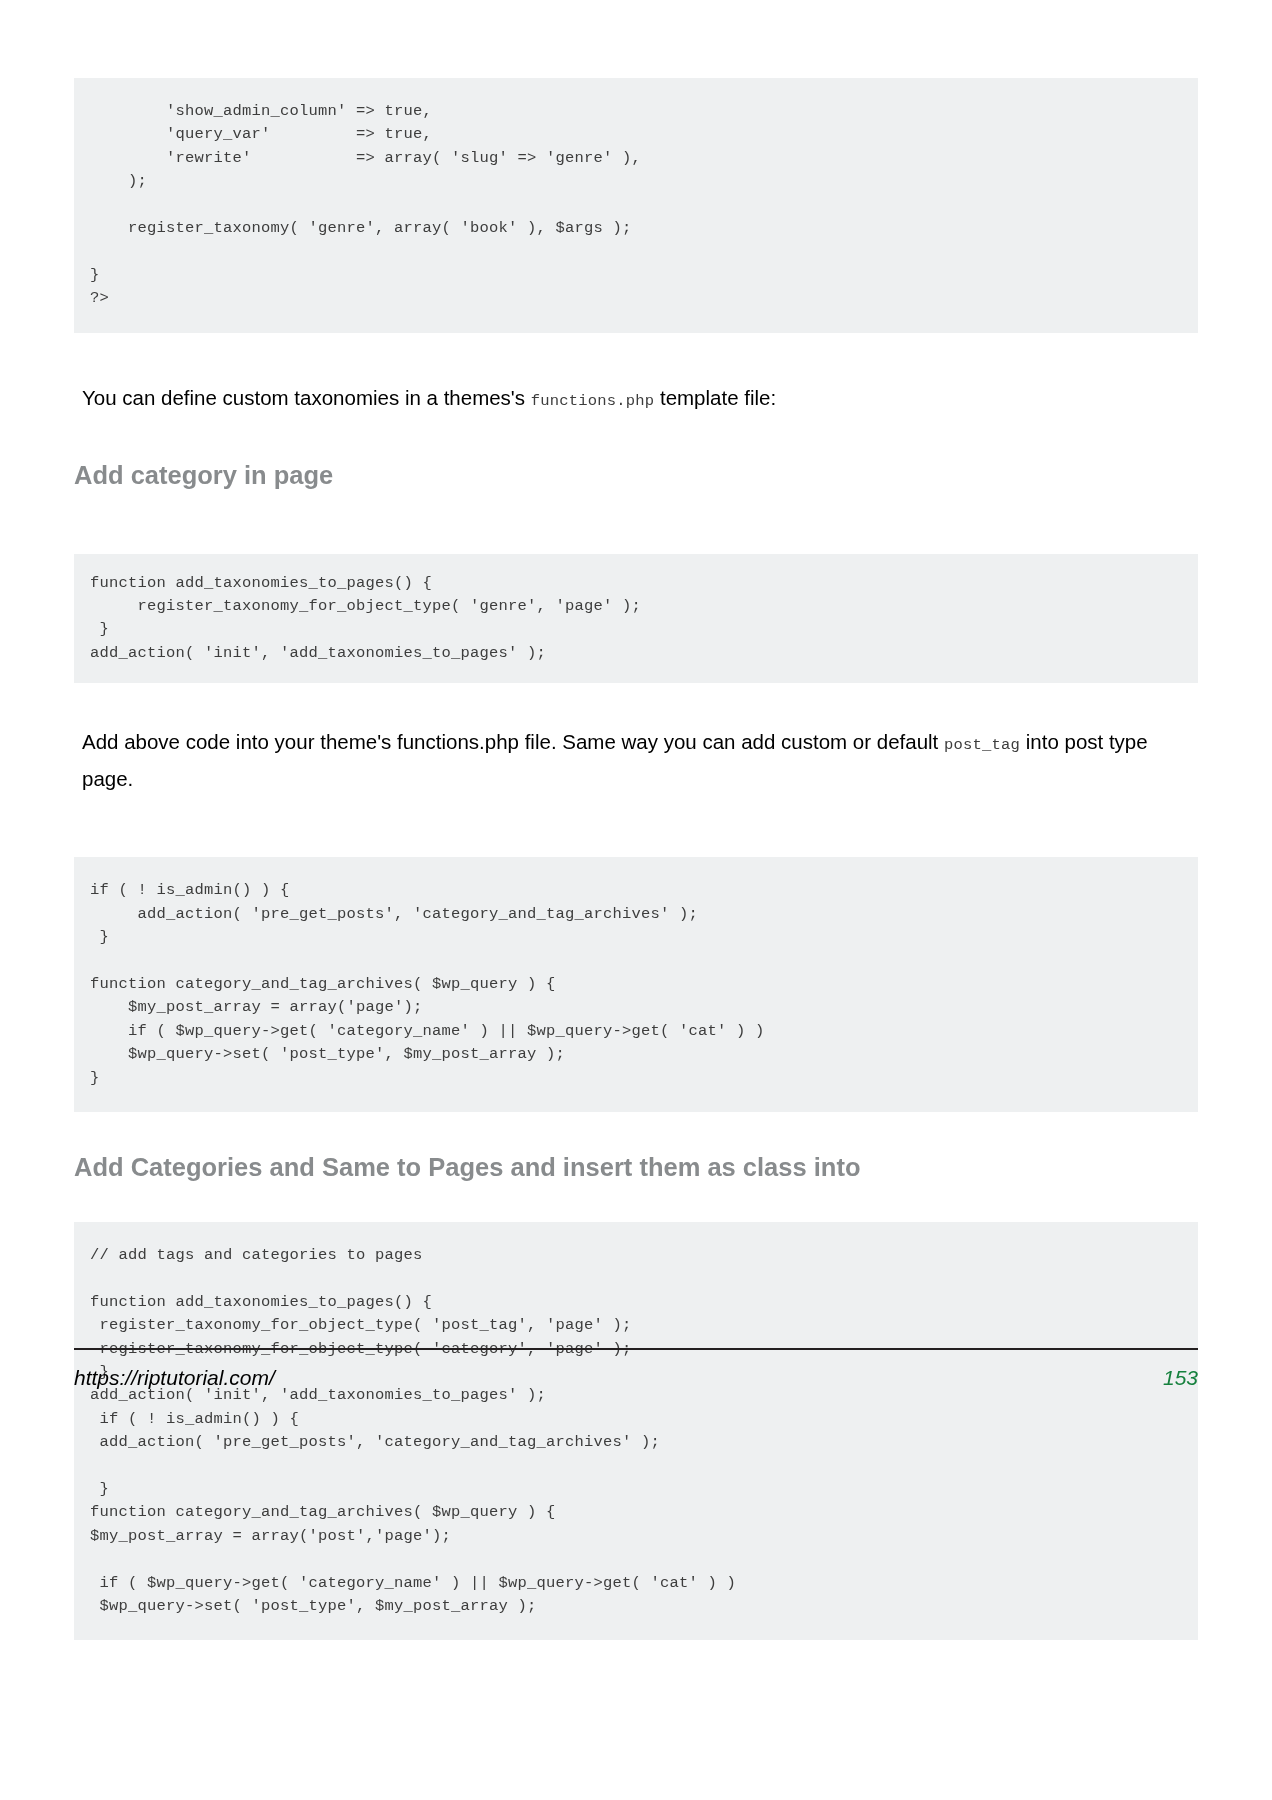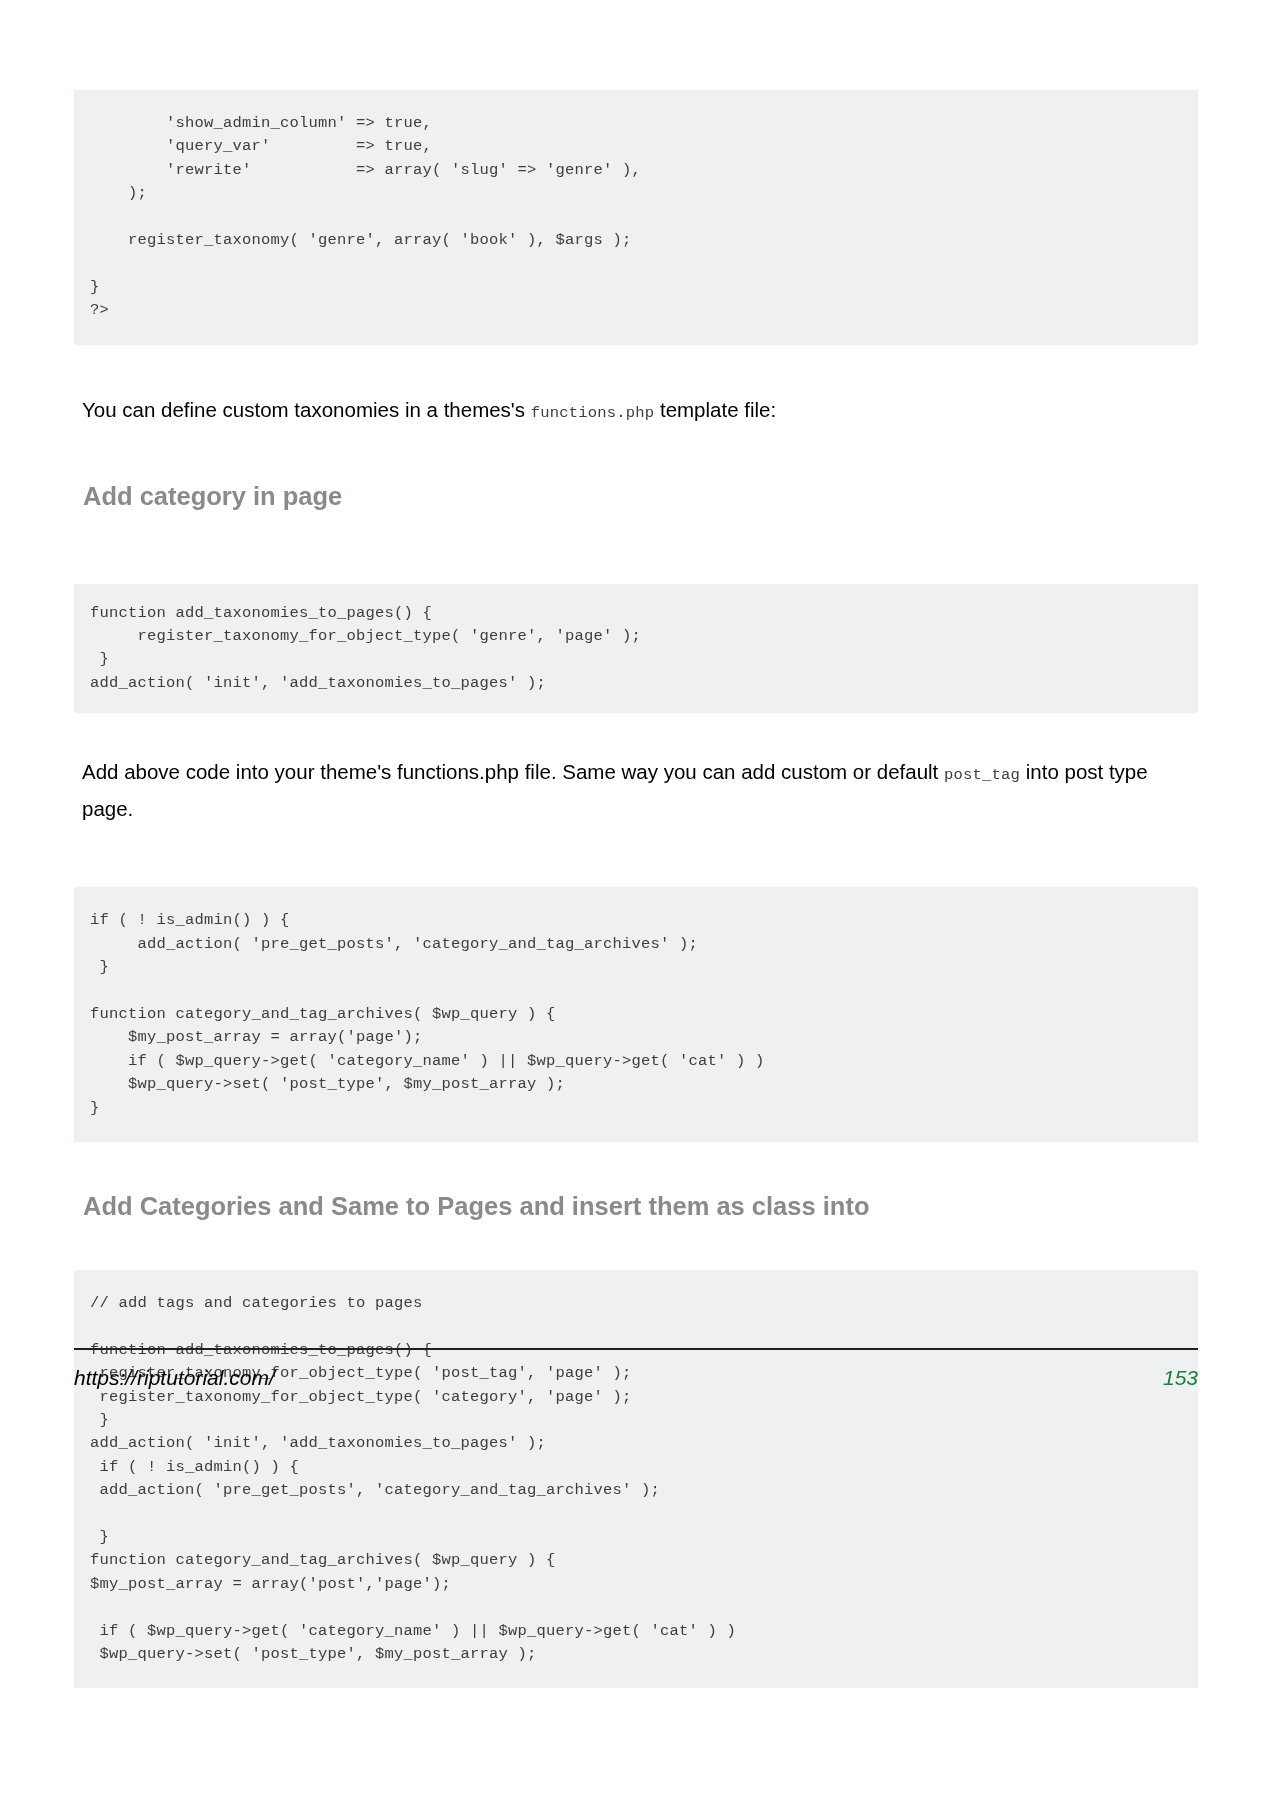--- a/index.html
+++ b/index.html
@@ -12,21 +12,21 @@
     height: 1800px;
     font-family: "Liberation Sans", sans-serif;
     color: #000000;
     -webkit-font-smoothing: antialiased;
   }
   .page {
     position: relative;
     width: 1272px;
     height: 1452px;
     box-sizing: border-box;
-    padding: 12px 74px;
+    padding: 0 74px;
     background: #ffffff;
   }
   .content {
     padding-top: 78px;
   }
   
   .codeblock {
     background: #eef0f1;
     border: none;
     margin: 0 0 0 0;
@@ -55,21 +55,21 @@
     color: #3d3d3d;
     letter-spacing: 0.2px;
   }
 
   
   h2.heading {
     font-size: 25.5px;
     line-height: 30px;
     font-weight: bold;
     color: #888b8d;
-    margin: 9px;
+    margin: 0;
     font-family: "Liberation Sans", sans-serif;
   }
 
   
   .gap-40 { height: 40px; }
   .gap-34 { height: 34px; }
   .gap-30 { height: 30px; }
   .gap-24 { height: 24px; }
 
   

